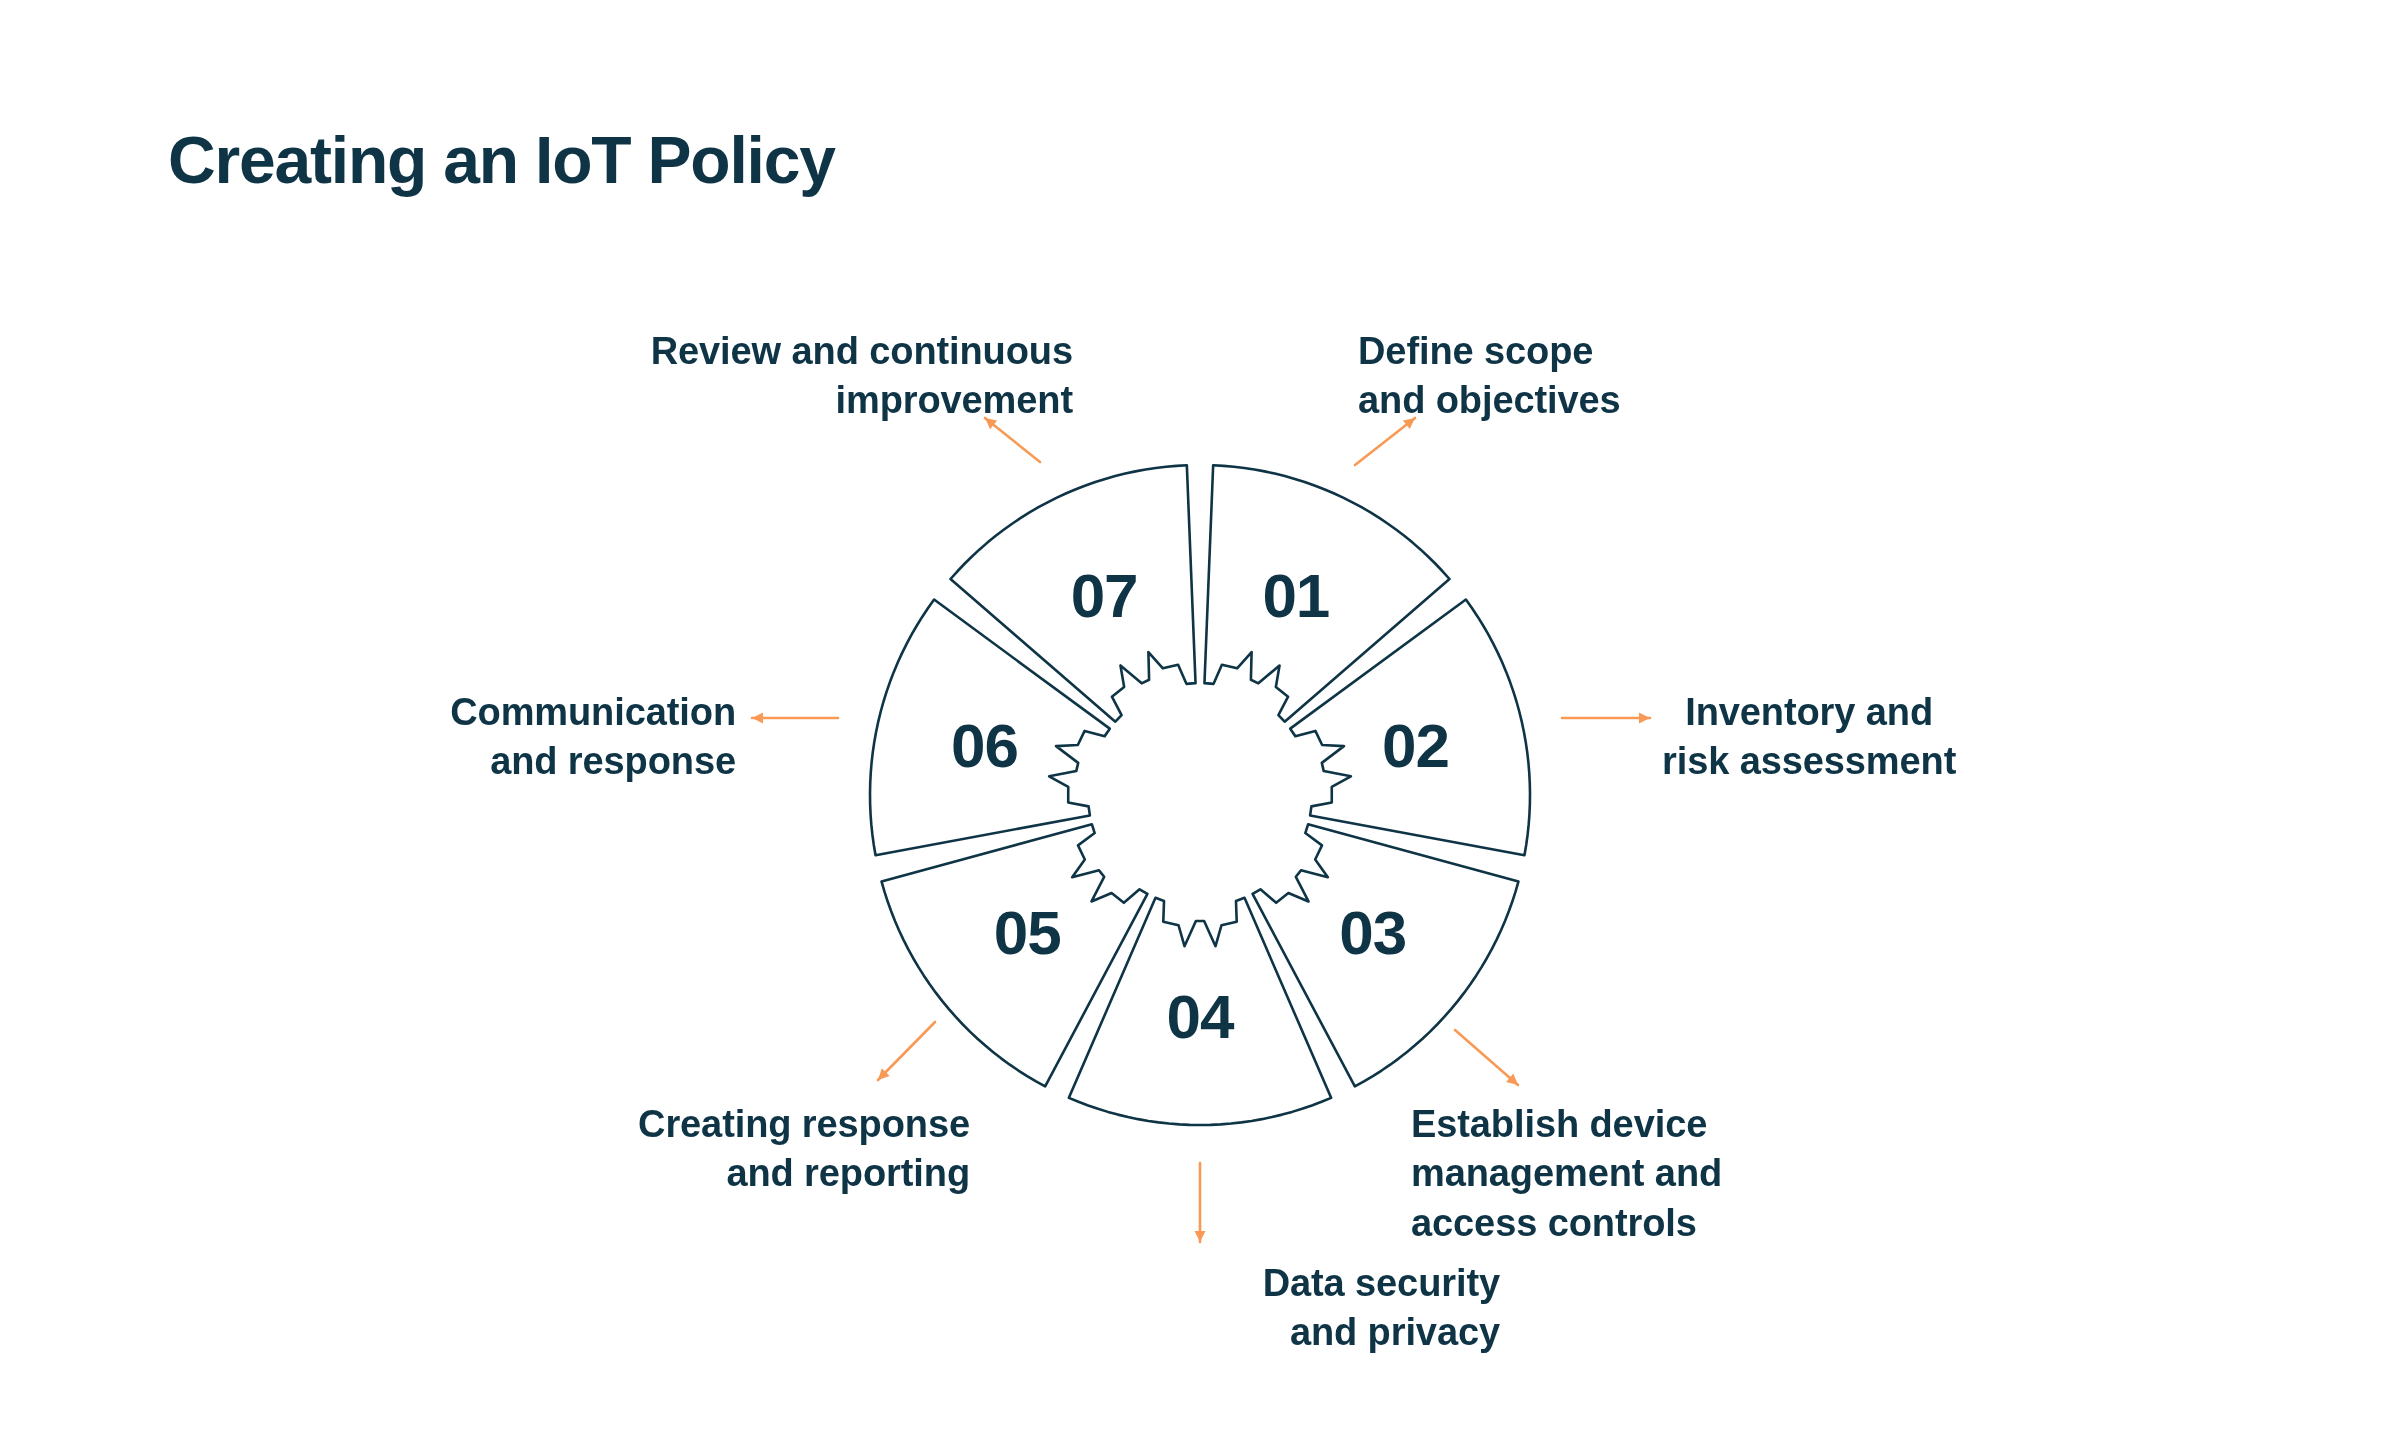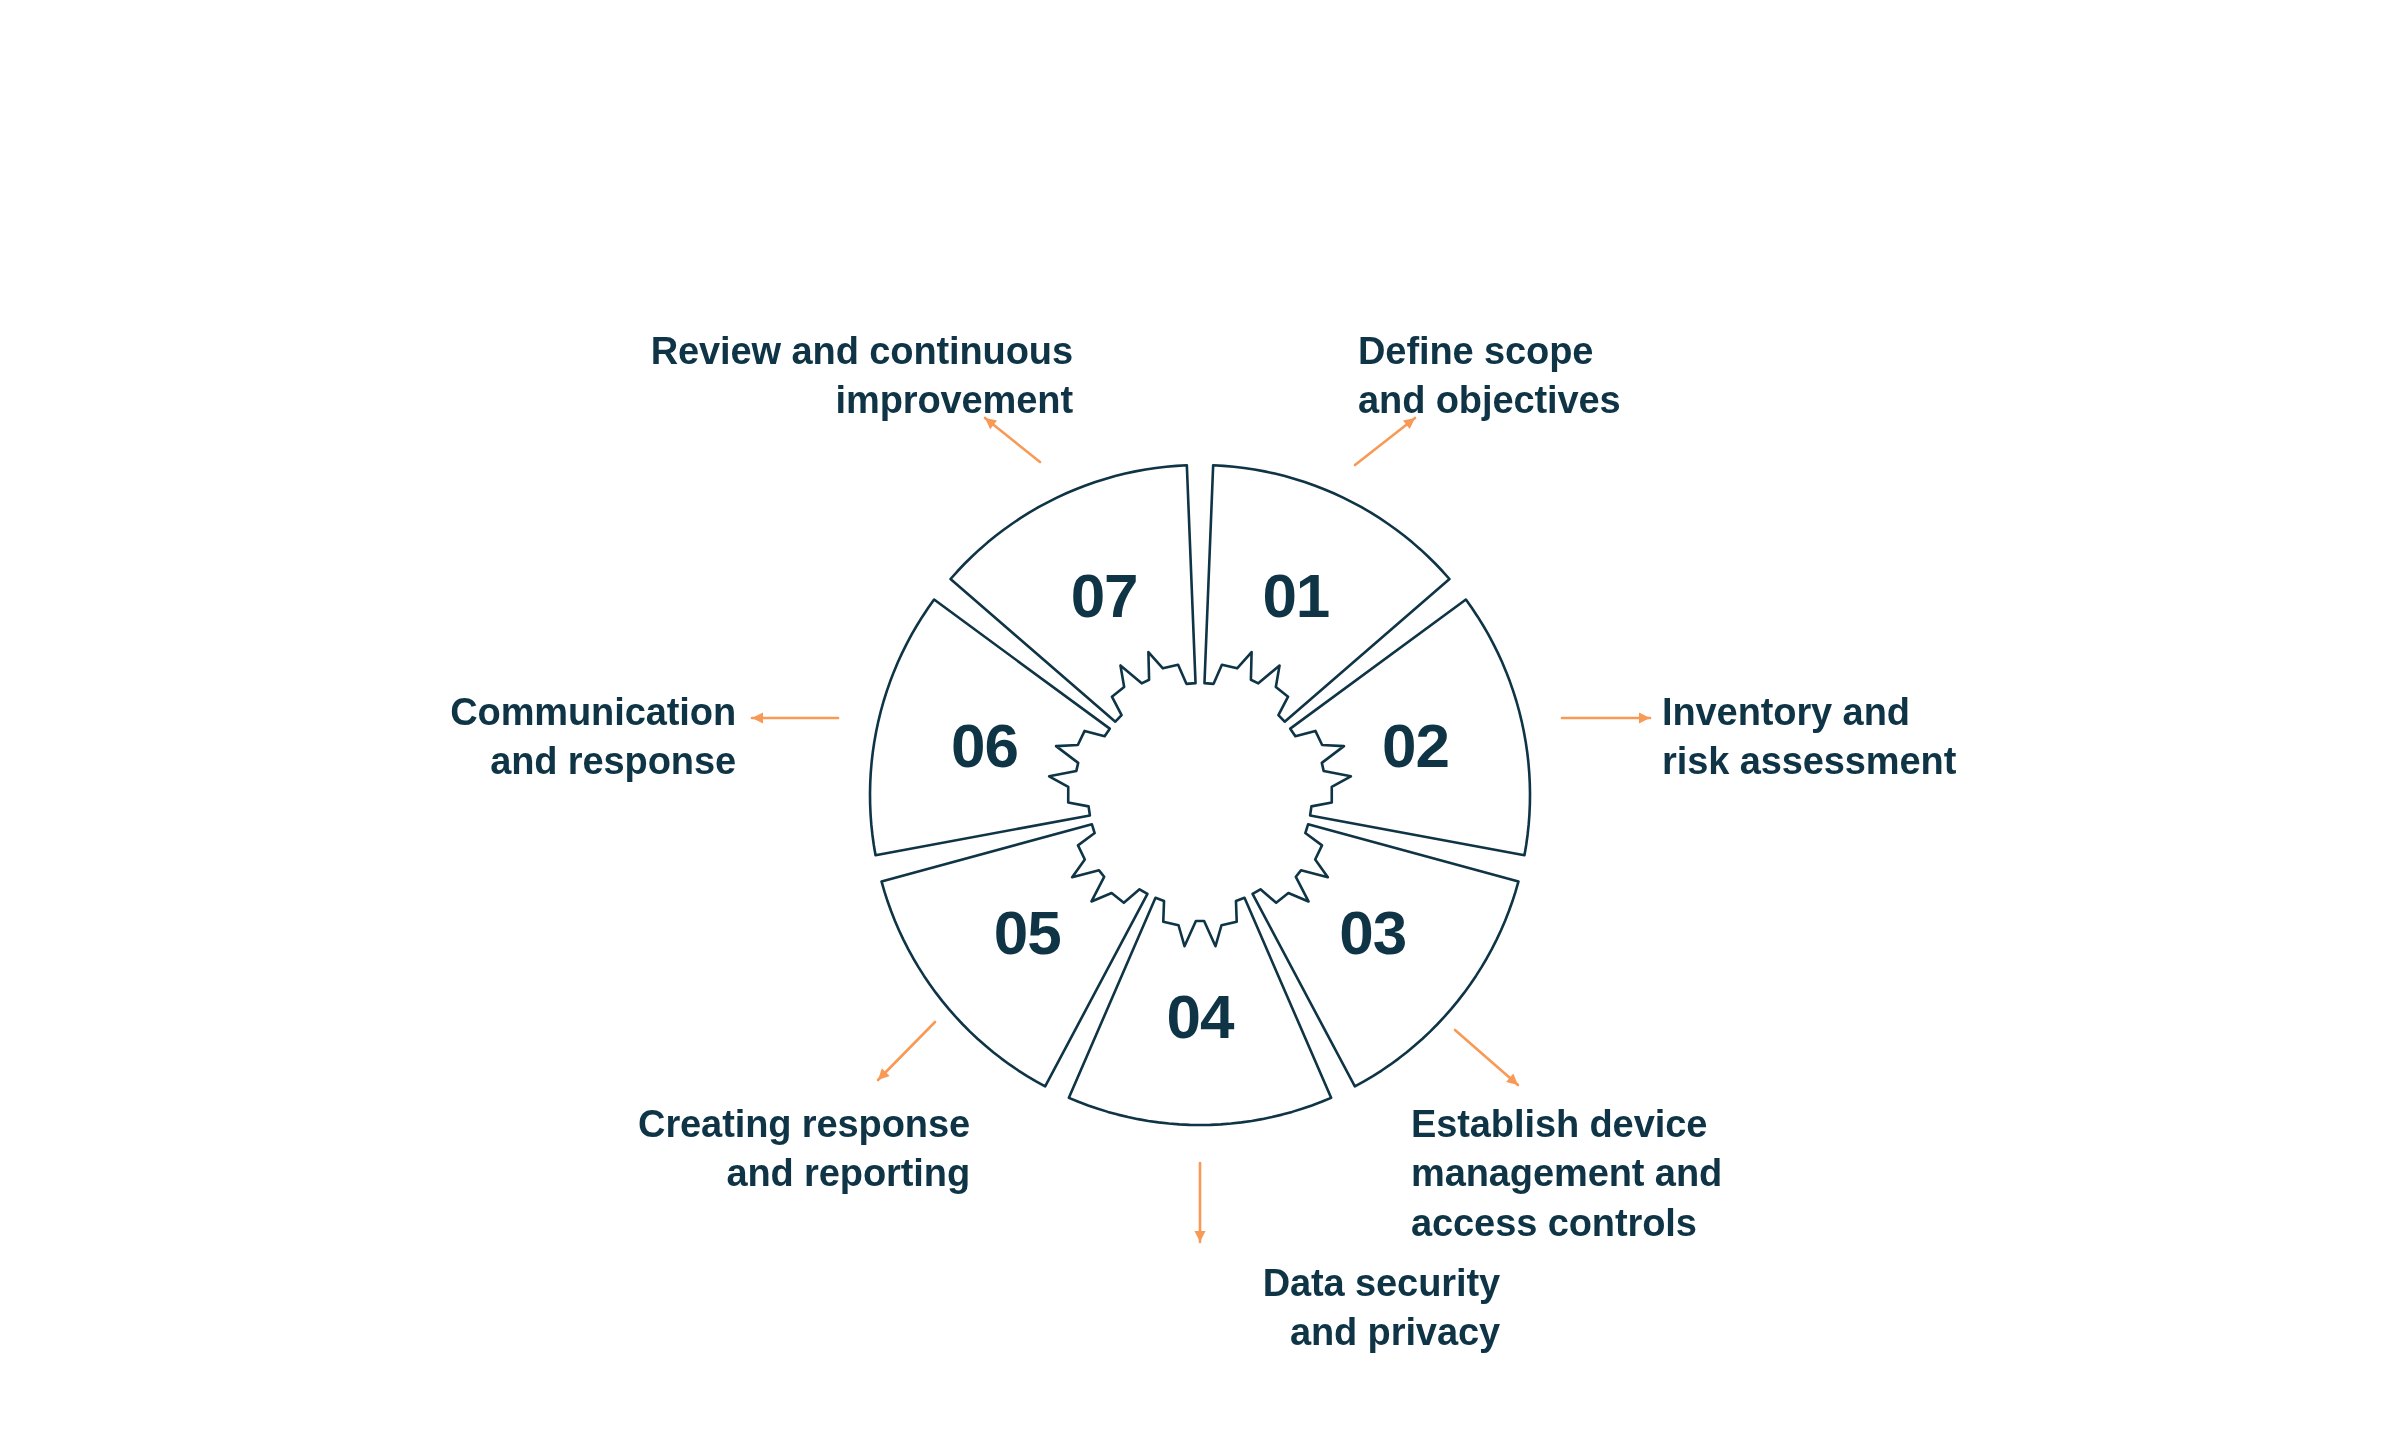--- a/index.html
+++ b/index.html
@@ -85,20 +85,21 @@
   }
   .caption.align-right { text-align: right; }
   .caption.align-left  { text-align: left; }
   .caption.align-center{ text-align: right; }
 </style>
 </head>
 <body>
 
 <div id="diagram-stage">
 
+  <div id="page-title">Creating an IoT Policy</div>
 
   <svg class="diagram" id="wheel-svg" viewBox="0 0 2400 1440" xmlns="http://www.w3.org/2000/svg">
     <g id="wedge-group">
         <path class="wedge-shape" d="M 1213.16 465.26 L 1223.52 465.84 L 1233.85 466.74 L 1244.15 467.97 L 1254.41 469.52 L 1264.61 471.39 L 1274.75 473.58 L 1284.82 476.09 L 1294.8 478.91 L 1304.69 482.05 L 1314.47 485.49 L 1324.14 489.24 L 1333.69 493.29 L 1343.11 497.64 L 1352.38 502.29 L 1361.51 507.22 L 1370.47 512.44 L 1379.27 517.94 L 1387.89 523.71 L 1396.32 529.75 L 1404.56 536.05 L 1412.6 542.61 L 1420.43 549.42 L 1428.04 556.46 L 1435.42 563.75 L 1442.57 571.26 L 1449.49 579 L 1284.67 721.69 L 1278.41 715.02 L 1288.08 696.68 L 1275.84 686.96 L 1279.54 665.47 L 1258.32 683.31 L 1250.9 679.74 L 1251.6 652.03 L 1237.12 668.33 L 1221.89 664.83 L 1213.59 683.83 L 1204.47 683.09 Z"></path>
         <path class="wedge-shape" d="M 1465.91 599.57 L 1471.92 608.02 L 1477.66 616.66 L 1483.13 625.48 L 1488.32 634.46 L 1493.22 643.6 L 1497.83 652.89 L 1502.15 662.32 L 1506.17 671.88 L 1509.89 681.57 L 1513.3 691.36 L 1516.41 701.26 L 1519.2 711.25 L 1521.67 721.33 L 1523.83 731.47 L 1525.66 741.68 L 1527.18 751.95 L 1528.37 762.25 L 1529.24 772.59 L 1529.78 782.95 L 1530 793.32 L 1529.89 803.69 L 1529.45 814.05 L 1528.69 824.4 L 1527.6 834.71 L 1526.19 844.99 L 1524.46 855.22 L 1310.12 815.44 L 1311.42 806.38 L 1331.79 802.5 L 1331.75 786.86 L 1350.85 776.35 L 1323.67 770.9 L 1321.83 762.87 L 1343.93 746.13 L 1322.16 744.98 L 1315.39 730.89 L 1295.36 736.26 L 1290.25 728.67 Z"></path>
         <path class="wedge-shape" d="M 1518.48 881.44 L 1515.6 891.41 L 1512.42 901.28 L 1508.92 911.05 L 1505.12 920.7 L 1501.02 930.23 L 1496.62 939.62 L 1491.93 948.87 L 1486.95 957.97 L 1481.68 966.91 L 1476.14 975.68 L 1470.33 984.27 L 1464.25 992.67 L 1457.9 1000.88 L 1451.3 1008.88 L 1444.46 1016.68 L 1437.37 1024.25 L 1430.05 1031.6 L 1422.5 1038.71 L 1414.73 1045.58 L 1406.74 1052.21 L 1398.56 1058.58 L 1390.18 1064.69 L 1381.61 1070.53 L 1372.86 1076.11 L 1363.94 1081.4 L 1354.85 1086.41 L 1252.56 893.9 L 1260.46 889.28 L 1276.17 902.8 L 1288.38 893.04 L 1308.5 901.45 L 1295.85 876.79 L 1300.99 870.35 L 1327.84 877.22 L 1315.19 859.47 L 1322 845.4 L 1305.33 833.06 L 1308.09 824.34 Z"></path>
         <path class="wedge-shape" d="M 1331.13 1097.83 L 1321.55 1101.8 L 1311.85 1105.47 L 1302.04 1108.83 L 1292.12 1111.88 L 1282.12 1114.62 L 1272.03 1117.04 L 1261.87 1119.15 L 1251.65 1120.93 L 1241.39 1122.39 L 1231.07 1123.53 L 1220.73 1124.35 L 1210.37 1124.84 L 1200 1125 L 1189.63 1124.84 L 1179.27 1124.35 L 1168.93 1123.53 L 1158.61 1122.39 L 1148.35 1120.93 L 1138.13 1119.15 L 1127.97 1117.04 L 1117.88 1114.62 L 1107.88 1111.88 L 1097.96 1108.83 L 1088.15 1105.47 L 1078.45 1101.8 L 1068.87 1097.83 L 1155.49 897.78 L 1164.03 901.07 L 1163.27 921.79 L 1178.52 925.24 L 1184.5 946.21 L 1195.88 920.93 L 1204.12 920.93 L 1215.5 946.21 L 1221.48 925.24 L 1236.73 921.79 L 1235.97 901.07 L 1244.51 897.78 Z"></path>
         <path class="wedge-shape" d="M 1045.15 1086.41 L 1036.06 1081.4 L 1027.14 1076.11 L 1018.39 1070.53 L 1009.82 1064.69 L 1001.44 1058.58 L 993.26 1052.21 L 985.27 1045.58 L 977.5 1038.71 L 969.95 1031.6 L 962.63 1024.25 L 955.54 1016.68 L 948.7 1008.88 L 942.1 1000.88 L 935.75 992.67 L 929.67 984.27 L 923.86 975.68 L 918.32 966.91 L 913.05 957.97 L 908.07 948.87 L 903.38 939.62 L 898.98 930.23 L 894.88 920.7 L 891.08 911.05 L 887.58 901.28 L 884.4 891.41 L 881.52 881.44 L 1091.91 824.34 L 1094.67 833.06 L 1078 845.4 L 1084.81 859.47 L 1072.16 877.22 L 1099.01 870.35 L 1104.15 876.79 L 1091.5 901.45 L 1111.62 893.04 L 1123.83 902.8 L 1139.54 889.28 L 1147.44 893.9 Z"></path>
         <path class="wedge-shape" d="M 875.54 855.22 L 873.81 844.99 L 872.4 834.71 L 871.31 824.4 L 870.55 814.05 L 870.11 803.69 L 870 793.32 L 870.22 782.95 L 870.76 772.59 L 871.63 762.25 L 872.82 751.95 L 874.34 741.68 L 876.17 731.47 L 878.33 721.33 L 880.8 711.25 L 883.59 701.26 L 886.7 691.36 L 890.11 681.57 L 893.83 671.88 L 897.85 662.32 L 902.17 652.89 L 906.78 643.6 L 911.68 634.46 L 916.87 625.48 L 922.34 616.66 L 928.08 608.02 L 934.09 599.57 L 1109.75 728.67 L 1104.64 736.26 L 1084.61 730.89 L 1077.84 744.98 L 1056.07 746.13 L 1078.17 762.87 L 1076.33 770.9 L 1049.15 776.35 L 1068.25 786.86 L 1068.21 802.5 L 1088.58 806.38 L 1089.88 815.44 Z"></path>
         <path class="wedge-shape" d="M 950.51 579 L 957.43 571.26 L 964.58 563.75 L 971.96 556.46 L 979.57 549.42 L 987.4 542.61 L 995.44 536.05 L 1003.68 529.75 L 1012.11 523.71 L 1020.73 517.94 L 1029.53 512.44 L 1038.49 507.22 L 1047.62 502.29 L 1056.89 497.64 L 1066.31 493.29 L 1075.86 489.24 L 1085.53 485.49 L 1095.31 482.05 L 1105.2 478.91 L 1115.18 476.09 L 1125.25 473.58 L 1135.39 471.39 L 1145.59 469.52 L 1155.85 467.97 L 1166.15 466.74 L 1176.48 465.84 L 1186.84 465.26 L 1195.53 683.09 L 1186.41 683.83 L 1178.11 664.83 L 1162.88 668.33 L 1148.4 652.03 L 1149.1 679.74 L 1141.68 683.31 L 1120.46 665.47 L 1124.16 686.96 L 1111.92 696.68 L 1121.59 715.02 L 1115.33 721.69 Z"></path>
@@ -140,21 +141,21 @@
         <text class="wedge-number" x="1200" y="1016.1">04</text>
         <text class="wedge-number" x="1027.21" y="932.94">05</text>
         <text class="wedge-number" x="984.48" y="745.64">06</text>
         <text class="wedge-number" x="1104.12" y="595.77">07</text>
       </g>
   </svg>
 
   <div id="caption-group">
       <div class="caption align-left" style="top: 327px; left: 1358px;">Define scope
 and objectives</div>
-      <div class="caption align-left" style="top: 688px; left: 1662px;">Inventory and
+      <div class="caption align-left" style="top: 688px; left: 1662px; text-align: center;">Inventory and
 risk assessment</div>
       <div class="caption align-left" style="top: 1100px; left: 1411px;">Establish device
 management and
 access controls</div>
       <div class="caption align-center" style="top: 1259px; left: 900px; width: 600px;">Data security
 and privacy</div>
       <div class="caption align-right" style="top: 1100px; left: 450px; width: 520px;">Creating response
 and reporting</div>
       <div class="caption align-right" style="top: 688px; left: 216px; width: 520px;">Communication
 and response</div>

